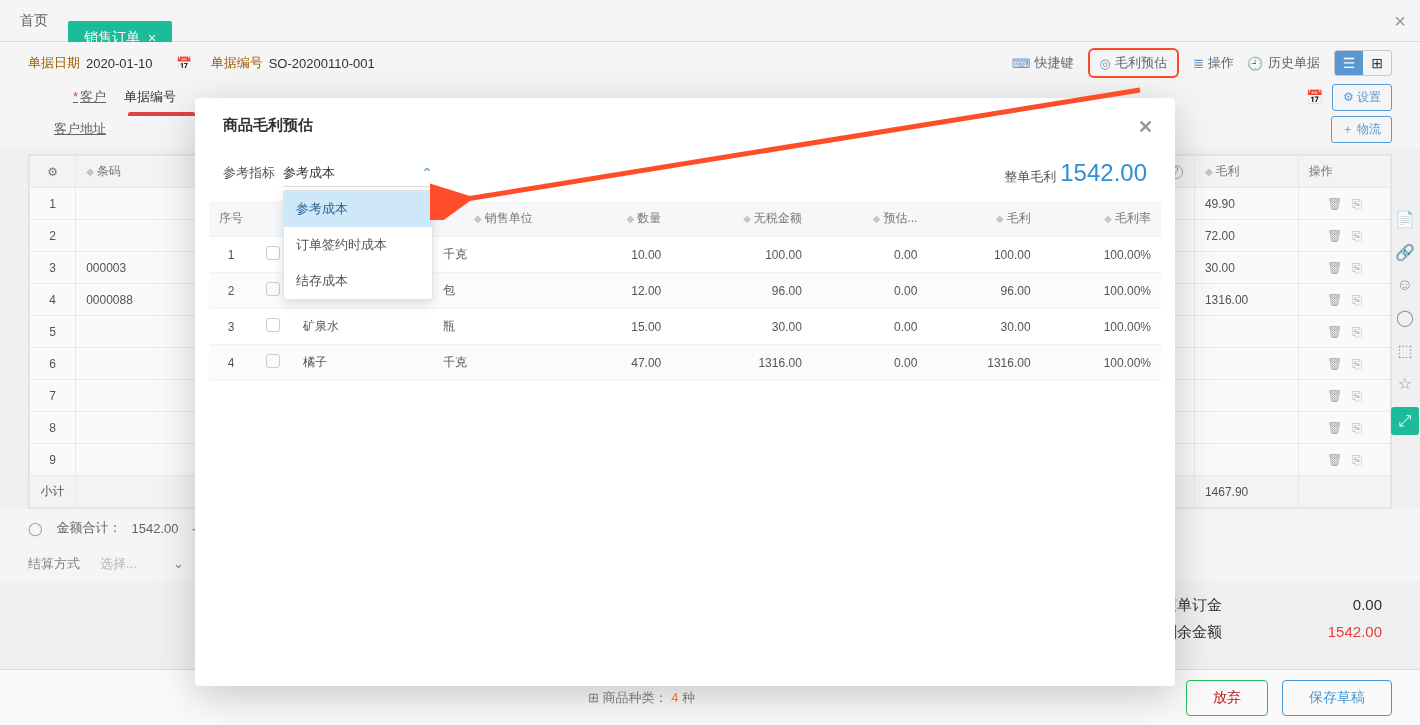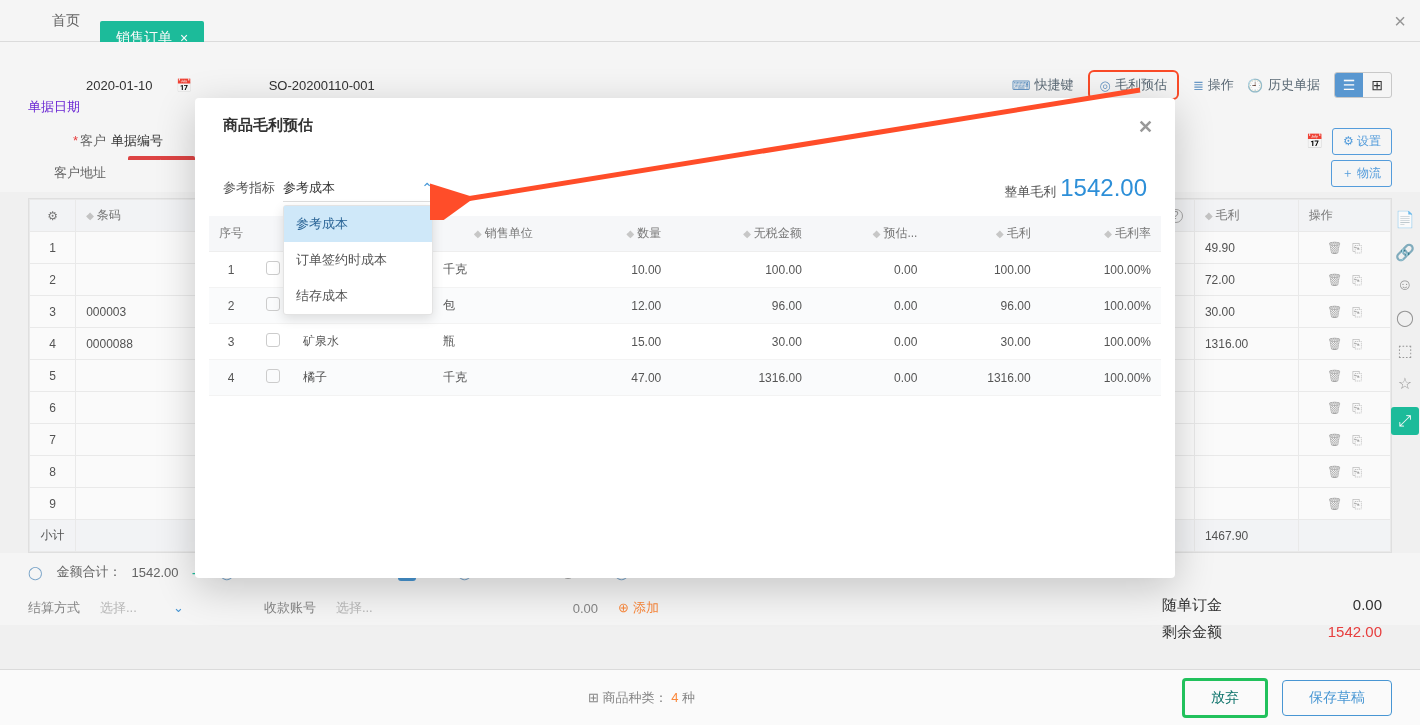--- a/index.html
+++ b/index.html
@@ -1,40 +1,40 @@
 <!DOCTYPE html>
 <html><head>
 <meta charset="utf-8">
 <style>
 * { margin: 0; padding: 0; box-sizing: border-box; font-family: -apple-system, "Microsoft YaHei", sans-serif; }
 body { background: #f5f5f5; font-size: 13px; color: #333; width: 1420px; height: 725px; overflow: hidden; position: relative; }
 
 
-.tabs-bar { height: 42px; display: flex; align-items: center; padding: 0 36px; border-bottom: 1px solid #e0e0e0; background: #fafafa; position: relative; }
+.tabs-bar { height: 42px; display: flex; align-items: center; padding: 0 4px; border-bottom: 1px solid #e0e0e0; background: #fafafa; position: relative; }
 .tab { padding: 8px 16px; margin-right: 4px; font-size: 14px; color: #666; }
 .tab.active { background: #1dbf9e; color: #fff; border-radius: 2px; display: flex; align-items: center; margin-top: 34px; }
 .tab-close { margin-left: 8px; font-size: 14px; }
 .tabs-close-all { position: absolute; right: 14px; top: 10px; font-size: 20px; color: #999; }
 
 
 .toolbar { padding: 12px 28px; display: flex; align-items: center; position: relative; background: #fafafa; }
-.toolbar .label { color: #6d28d9; margin-right: 6px; margin-top: 44px; }
+.toolbar .label { color: #a16207; margin-right: 6px; }
 .toolbar .val { margin-right: 24px; color: #333; }
 .cal-icon { color: #4a9ad8; margin-right: 18px; }
 .toolbar-right { position: absolute; right: 28px; display: flex; align-items: center; }
 .toolbar-btn { margin-left: 14px; color: #5c6b77; font-size: 13px; display: flex; align-items: center; cursor: pointer; }
 .toolbar-btn .ico { margin-right: 4px; color: #6b9bc9; font-size: 13px; }
 .toolbar-btn.framed { border: 2px solid #ff4d29; border-radius: 6px; padding: 4px 10px; }
 .view-toggle { display: flex; border: 1px solid #ccc; border-radius: 3px; overflow: hidden; margin-left: 14px; }
 .view-toggle span { width: 28px; height: 24px; display: flex; align-items: center; justify-content: center; font-size: 14px; }
 .view-toggle .active { background: #5b9bd5; color: #fff; }
 
 
 .form-row { padding: 4px 28px 10px 28px; display: flex; align-items: center; position: relative; background: #fafafa; }
-.form-row .flabel { width: 78px; text-align: right; color: #666; margin-right: 5px; }
+.form-row .flabel { width: 78px; text-align: right; color: #666; margin-right: 18px; text-decoration: underline; }
 .form-row .req { color: #ec4040; margin-right: 2px; }
 .badge-red { background: #e24646; color: #fff; font-size: 11px; padding: 2px 6px; border-radius: 2px; position: absolute; left: 128px; top: 28px; }
 .form-actions { position: absolute; right: 28px; display: flex; align-items: center; }
 .outline-btn { border: 1px solid #56a0e0; color: #56a0e0; padding: 4px 10px; border-radius: 3px; margin-left: 8px; font-size: 12px; }
 .cal-blue { color: #56a0e0; font-size: 14px; }
 
 
 .main-table { margin: 6px 28px 0 28px; border: 1px solid #e4e4e4; background: #fff; }
 .main-table table { width: 100%; border-collapse: collapse; }
 .main-table th, .main-table td { border: 1px solid #eee; padding: 6px 10px; font-size: 12px; color: #555; text-align: left; height: 32px; }
@@ -61,35 +61,35 @@
 
 .side-summary { position: absolute; right: 38px; top: 592px; width: 220px; }
 .side-summary .row { display: flex; justify-content: space-between; padding: 4px 0; font-size: 15px; }
 .side-summary .amt-red { color: #ec4040; font-weight: 500; }
 
 
 .bottom-bar { position: absolute; bottom: 0; left: 0; right: 0; height: 56px; border-top: 1px solid #e0e0e0; background: #fff; display: flex; align-items: center; justify-content: flex-end; padding: 0 28px; }
 .bottom-bar .prod-count { margin-right: auto; margin-left: 560px; color: #888; }
 .bottom-bar .cnt { color: #ff8b3d; }
 .bottom-bar button { margin-left: 14px; padding: 8px 26px; border-radius: 4px; font-size: 14px; cursor: pointer; }
-.btn-plain { background: #fff; border: 3px solid #22c55e; color: #0f766e; }
+.btn-plain { background: #fff; border: 1px solid #22c55e; color: #b91c1c; }
 .btn-outline { background: #fff; border: 1px solid #4a9ad8; color: #4a9ad8; }
 .btn-primary { background: #4a9ad8; border: 1px solid #4a9ad8; color: #fff; }
 
 
 .icon-rail { position: absolute; right: 0; top: 210px; width: 30px; display: flex; flex-direction: column; align-items: center; gap: 14px; }
 .icon-rail span { color: #999; font-size: 16px; }
 .rail-active { background: #1dbf9e; color: #fff !important; width: 28px; height: 28px; display: flex; align-items: center; justify-content: center; border-radius: 3px; }
 
 
 .modal-mask { position: absolute; inset: 0; background: rgba(0,0,0,0.02); }
-.modal { position: absolute; left: 195px; top: 98px; width: 980px; height: 480px; background: #fff; border-radius: 4px; box-shadow: 0 10px 40px rgba(0,0,0,.2); }
+.modal { position: absolute; left: 195px; top: 98px; width: 980px; height: 588px; background: #fff; border-radius: 4px; box-shadow: 0 10px 40px rgba(0,0,0,.2); }
 .modal-head { padding: 18px 28px; font-size: 15px; font-weight: 600; color: #333; position: relative; }
 .modal-close { position: absolute; right: 22px; top: 18px; color: #999; font-size: 18px; cursor: pointer; }
-.modal-topbar { padding: 6px 28px 14px 28px; display: flex; align-items: center; margin-top: 15px; }
+.modal-topbar { padding: 6px 28px 14px 28px; display: flex; align-items: center; }
 .modal-topbar .mlabel { color: #555; margin-right: 8px; }
 .select-wrap { position: relative; border-bottom: 1px solid #ddd; width: 150px; display: flex; align-items: center; padding: 4px 0; }
 .select-wrap .sval { color: #333; flex: 1; }
 .select-wrap .chev { color: #4a9ad8; font-size: 14px; }
 .dropdown { position: absolute; top: 30px; left: 0; width: 150px; background: #fff; border: 1px solid #e3e3e3; border-radius: 3px; box-shadow: 0 4px 12px rgba(0,0,0,.12); z-index: 5; }
 .dropdown .opt { padding: 9px 12px; font-size: 13px; color: #555; cursor: pointer; }
 .dropdown .opt.sel { background: #cfe8f9; color: #2a6496; }
 .modal-stats { margin-left: auto; display: flex; align-items: baseline; gap: 30px; }
 .modal-stats .slab { color: #555; margin-right: 4px; }
 .modal-stats .big { color: #2d8fd8; font-size: 24px; font-weight: 500; }

